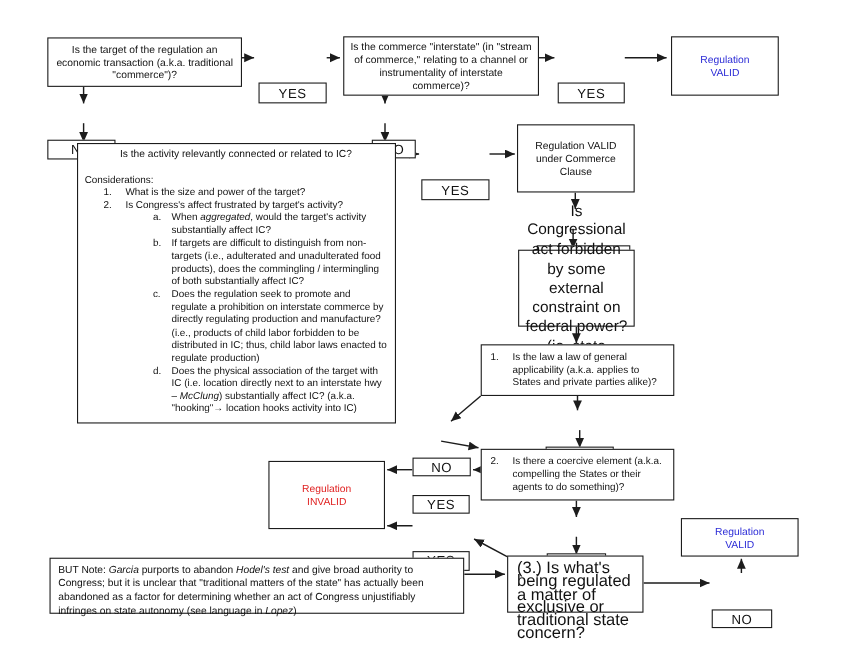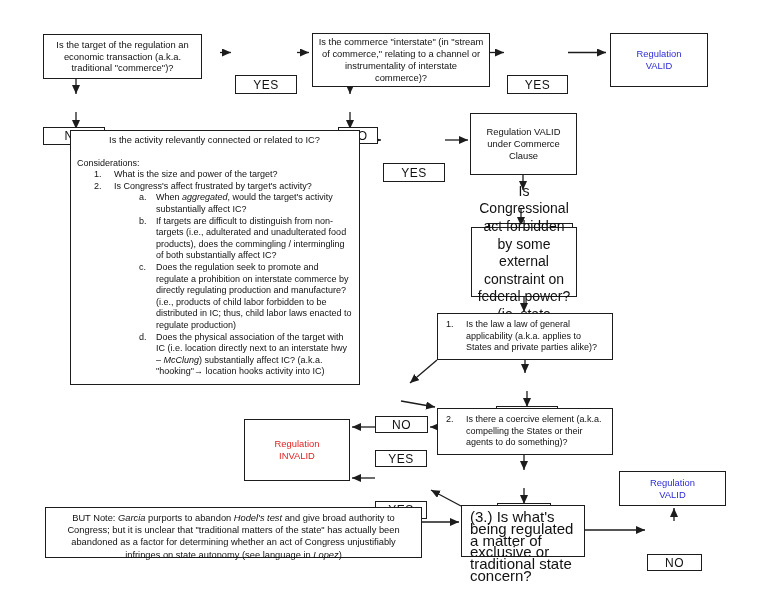--- a/index.html
+++ b/index.html
@@ -17,21 +17,21 @@
   .row{display:flex;}
   .lvl1{padding-left:17px;}
   .lvl1 .num{flex:0 0 20px;}
   .lvl2{padding-left:62px;}
   .lvl2 .num{flex:0 0 17px;}
   .txt{flex:1;}
   .em{font-style:italic;}
   .qnum{display:flex;font-size:9px;line-height:11.5px;padding:5px 6px 4px 8px;align-items:flex-start;}
   .qnum .num{flex:0 0 20px;}
   .q3box{font-size:15px;line-height:11.8px;padding:5px 6px 4px 8px;}
-  .note{font-size:9.3px;line-height:12.2px;padding:4px 7px;text-align:center;}
+  .note{font-size:9.3px;line-height:12.2px;padding:4px 7px;}
   .vpad15{padding-left:15px;padding-right:15px;}
   .vpad12{padding-left:12px;padding-right:12px;}
   .vpad16{padding-left:16px;padding-right:16px;}
   .vpad17{padding-left:17px;padding-right:17px;}
 </style>
 </head>
 <body>
 
 <div class="stage">
 
@@ -64,21 +64,21 @@
       <line x1="524" y1="455" x2="524" y2="470" marker-end="url(#arr)"></line>
       <line x1="524" y1="488" x2="524" y2="504" marker-end="url(#arr)"></line>
       <line x1="461" y1="506" x2="431" y2="490" marker-end="url(#arr)"></line>
       <line x1="375" y1="478" x2="352" y2="478" marker-end="url(#arr)"></line>
       <line x1="585" y1="530" x2="645" y2="530" marker-end="url(#arr)"></line>
       <line x1="674" y1="521" x2="674" y2="508" marker-end="url(#arr)"></line>
       <line x1="422" y1="522" x2="459" y2="522" marker-end="url(#arr)"></line>
     </g>
   </svg>
 
-  <div class="box center" style="left:43px;top:34px;width:159px;height:45px">
+  <div class="box center" style="left:43px;top:34px;width:177px;height:45px">
     <span>Is the target of the regulation an economic transaction (a.k.a. traditional "commerce")?</span>
   </div>
 
   <div class="box lbl" style="left:235px;top:43px;width:62px;height:19px">YES</div>
 
   <div class="box center" style="left:312px;top:33px;width:178px;height:54px">
     <span>Is the commerce "interstate" (in "stream of commerce," relating to a channel or instrumentality of interstate commerce)?</span>
   </div>
 
   <div class="box lbl" style="left:507px;top:43px;width:61px;height:19px">YES</div>

